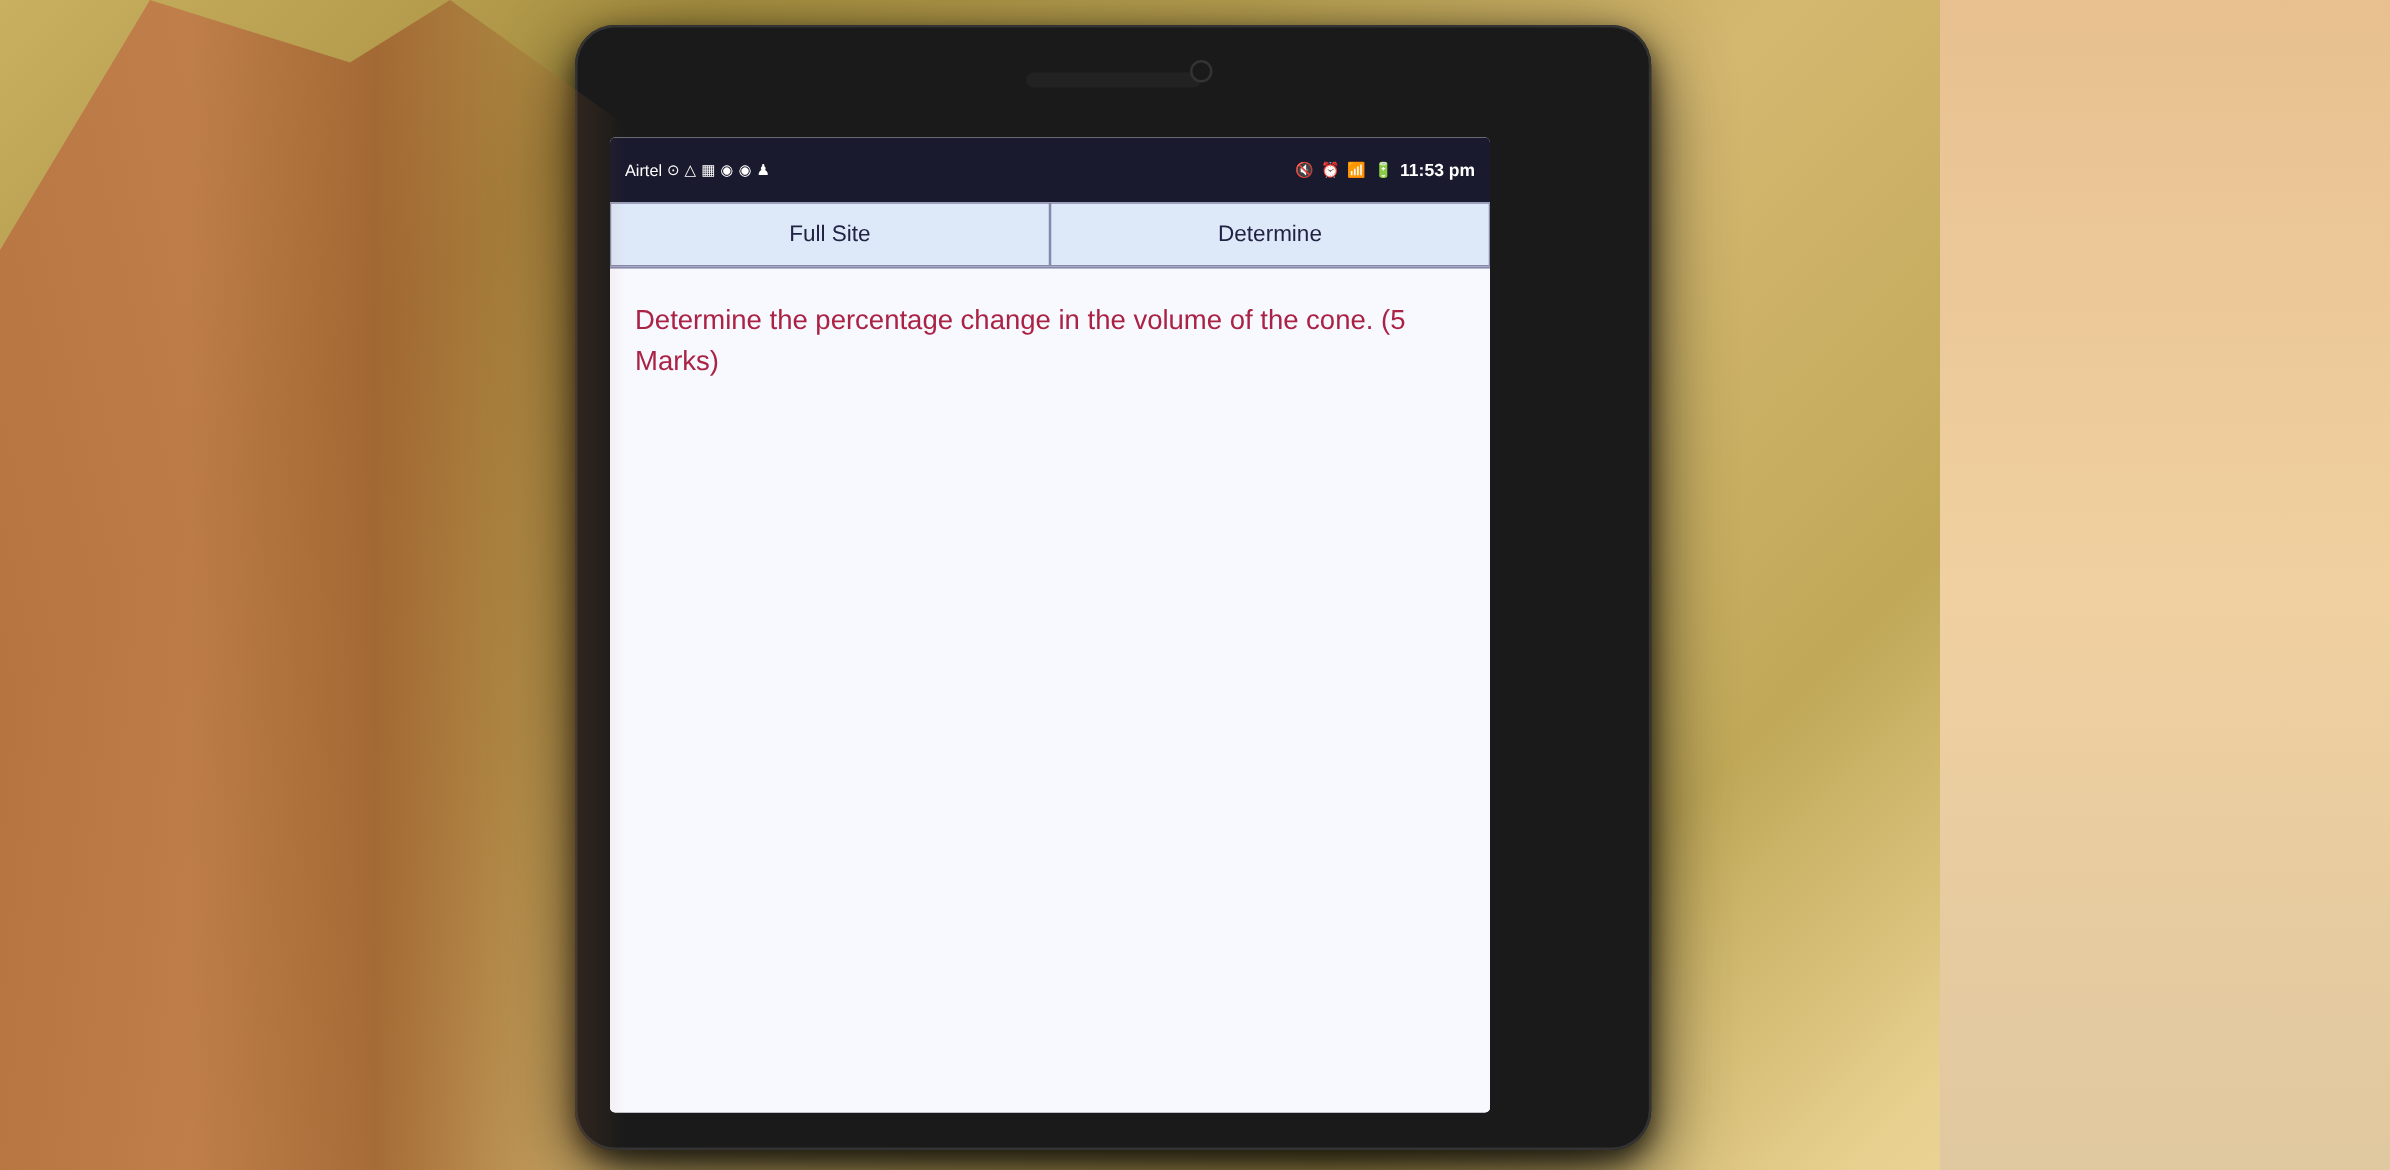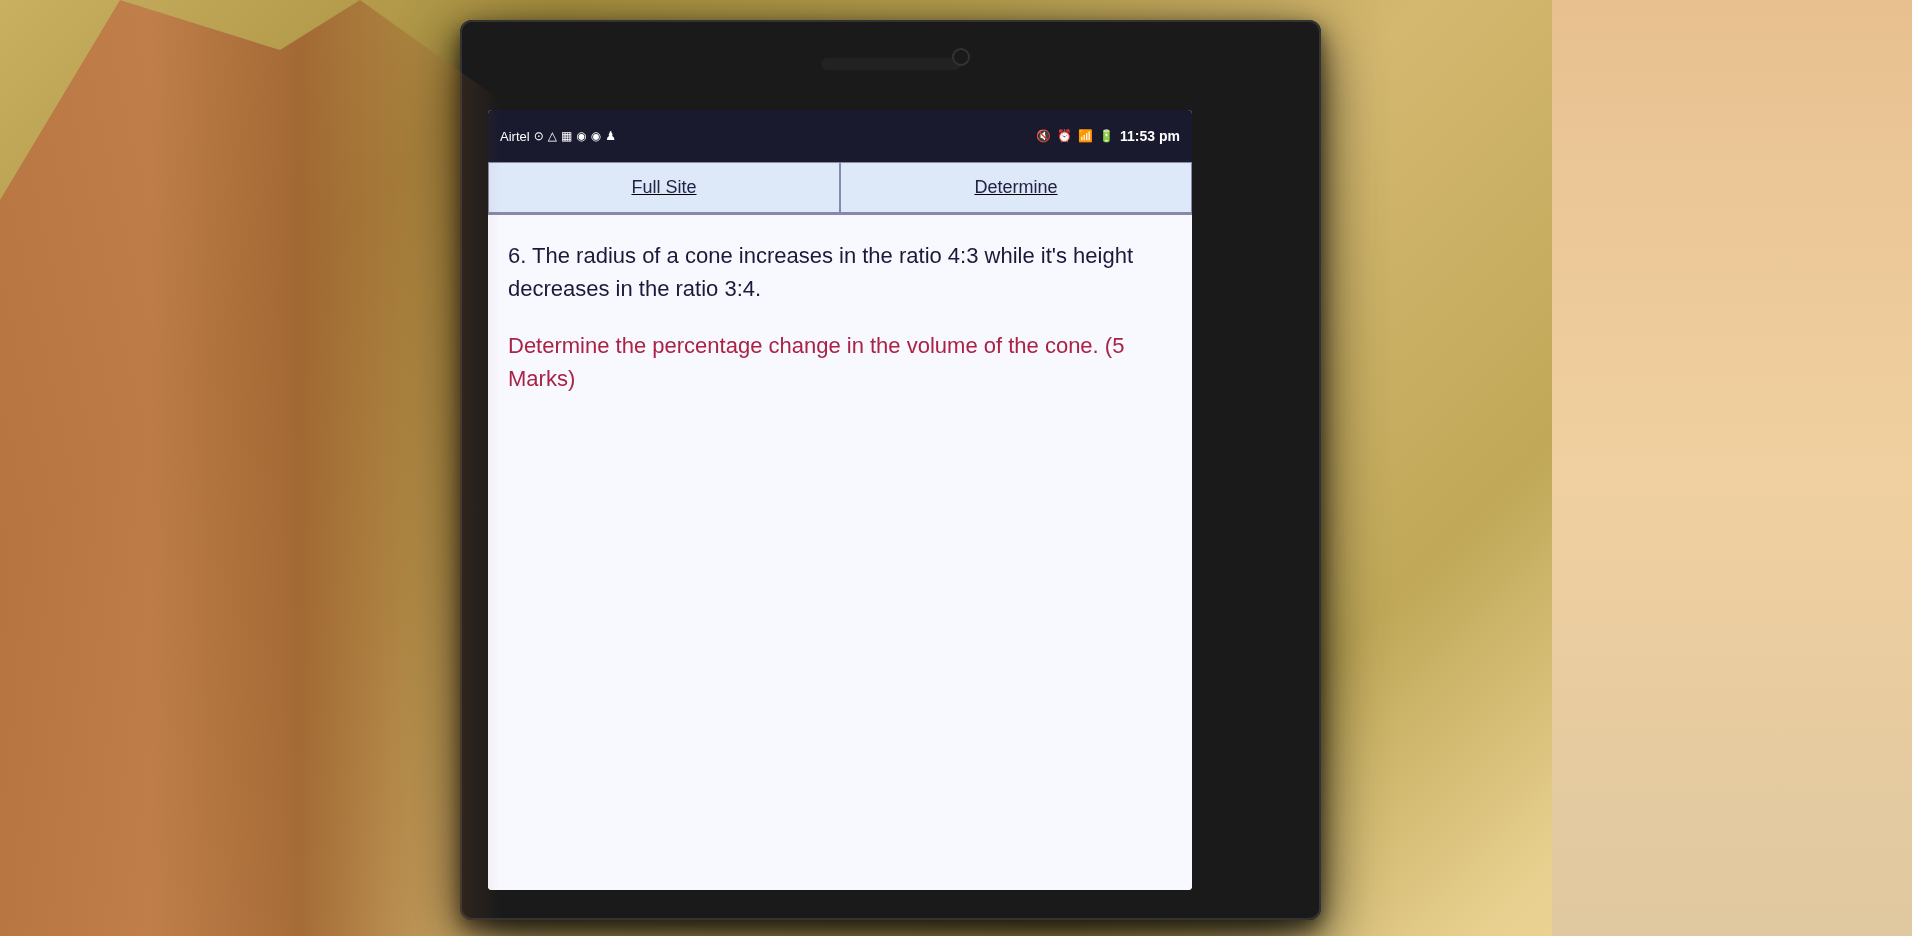--- a/index.html
+++ b/index.html
@@ -21,21 +21,21 @@
     }
 
     
     .phone-frame {
       position: absolute;
       left: 460px;
       top: 20px;
       width: 861px;
       height: 900px;
       background: #1a1a1a;
-      border-radius: 12px;
+      border-radius: 32px;
       box-shadow: 
         inset 0 0 0 2px #333,
         0 20px 60px rgba(0,0,0,0.8),
         0 8px 20px rgba(0,0,0,0.6);
     }
 
     
     .phone-screen {
       position: absolute;
       left: 28px;
@@ -77,21 +77,20 @@
 
     .status-icon {
       font-size: 12px;
     }
 
     
     .nav-tabs {
       display: flex;
       width: 100%;
       border-bottom: 2px solid #8888aa;
-      text-decoration: underline;
     }
 
     .nav-tab {
       flex: 1;
       padding: 14px 10px;
       text-align: center;
       background: #dde8f8;
       border: 1px solid #8888aa;
       font-size: 18px;
       color: #222244;
@@ -210,24 +209,20 @@
     <div class="nav-tabs">
       <div class="nav-tab">
         <span>Full Site</span>
       </div>
       <div class="nav-tab">
         <span>Determine</span>
       </div>
     </div>
 
     <div class="content-area">
-      <div class="question-main">
-        <span>6.</span>
-        <span>The radius of a cone increases in the ratio 4:3 while it's height decreases in the ratio 3:4.</span>
-      </div>
       <div class="question-sub">Determine the percentage change in the volume of the cone. (5 Marks)</div>
       <div class="bottom-text"></div>
     </div>
 
   </div>
 </div>
 
 <div class="hand-overlay"></div>
 
 </body></html>

